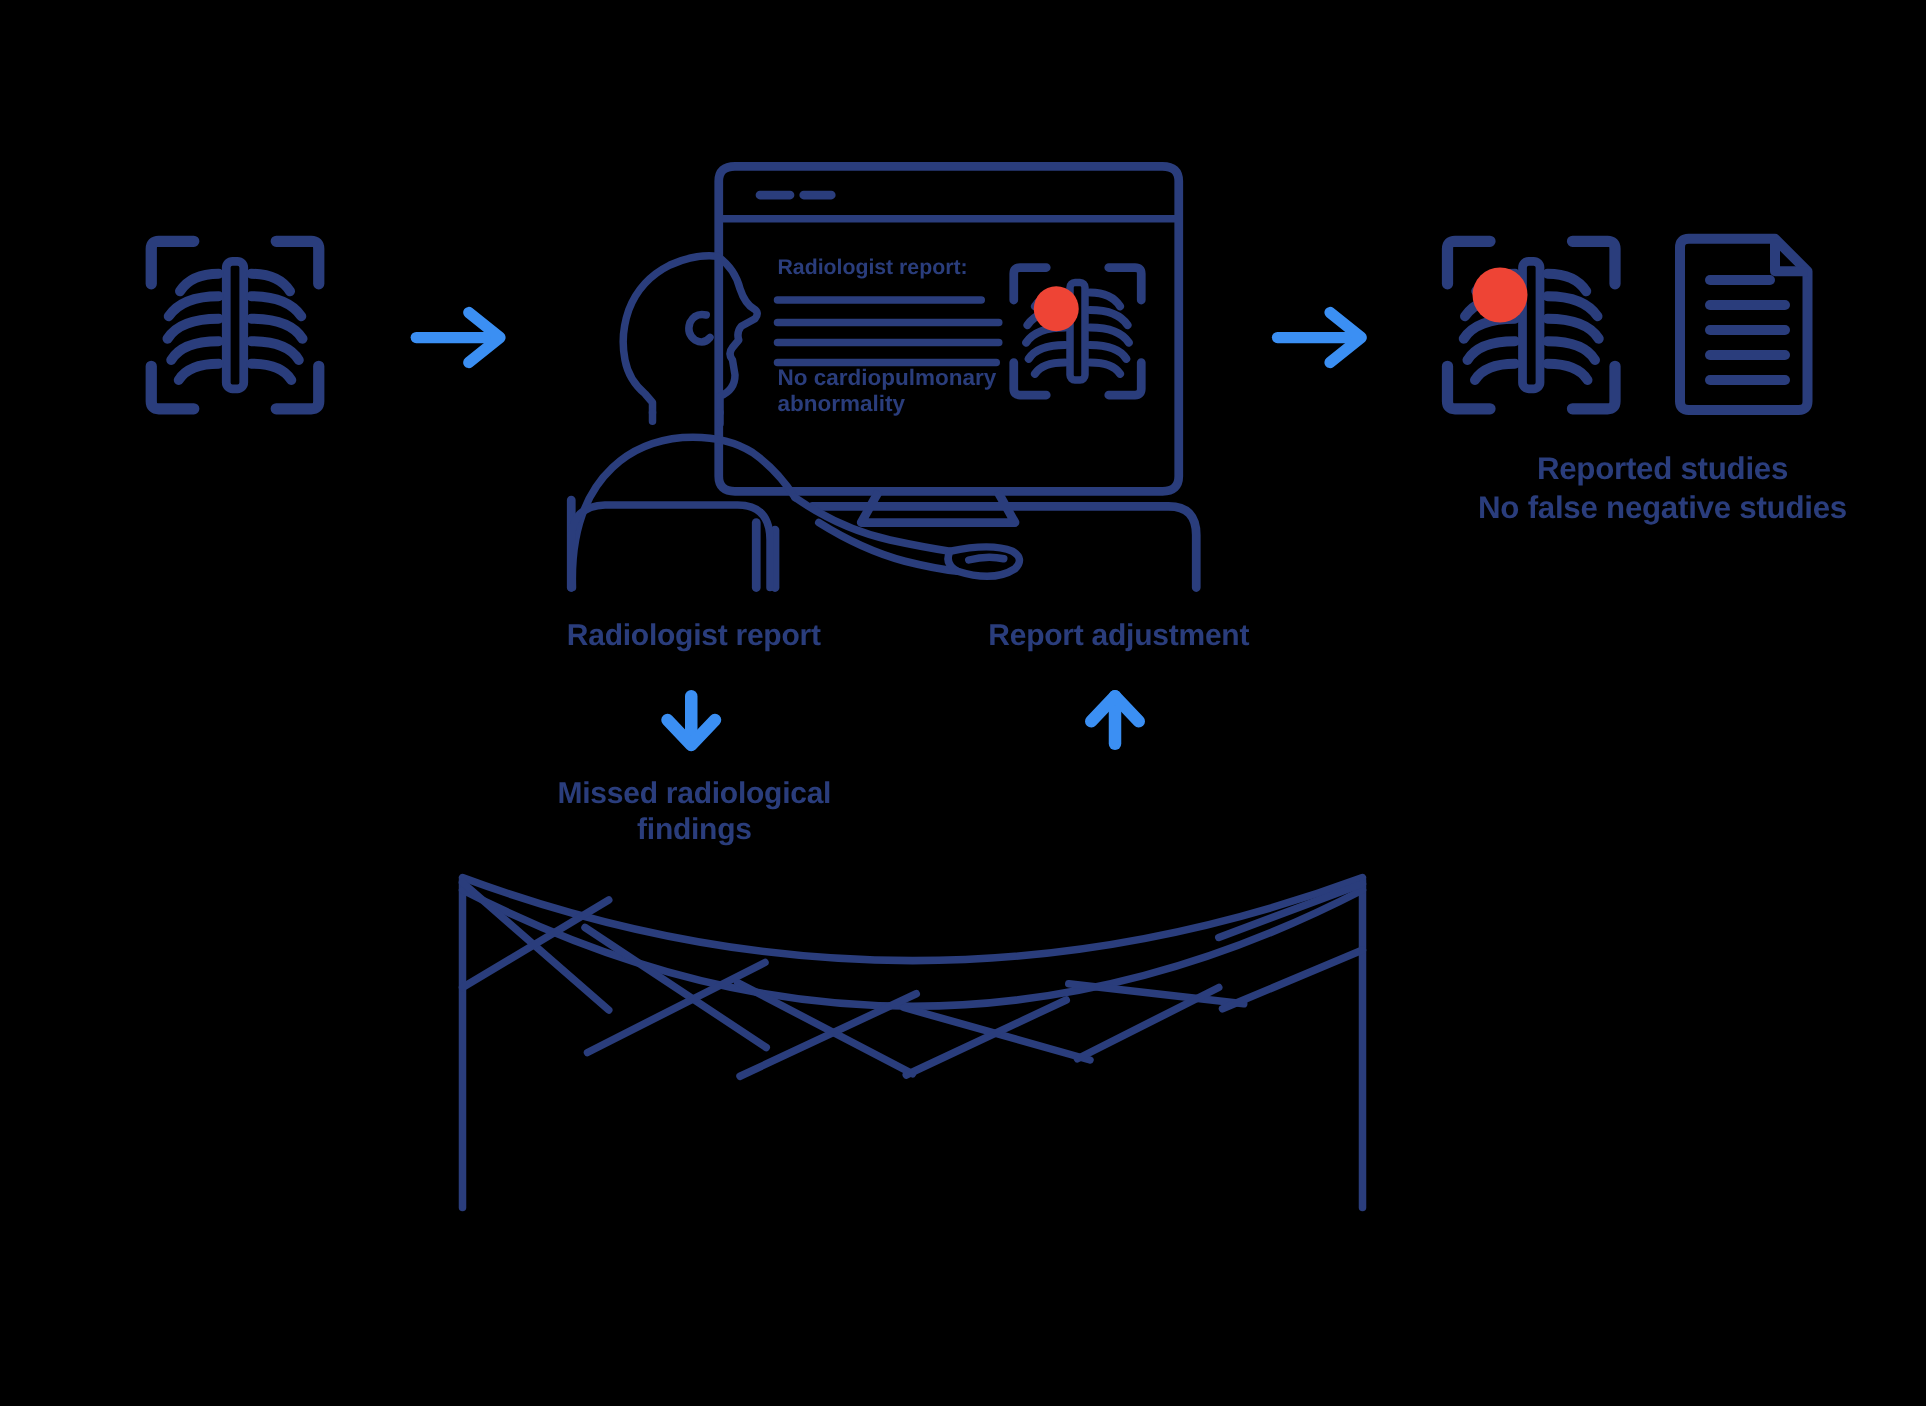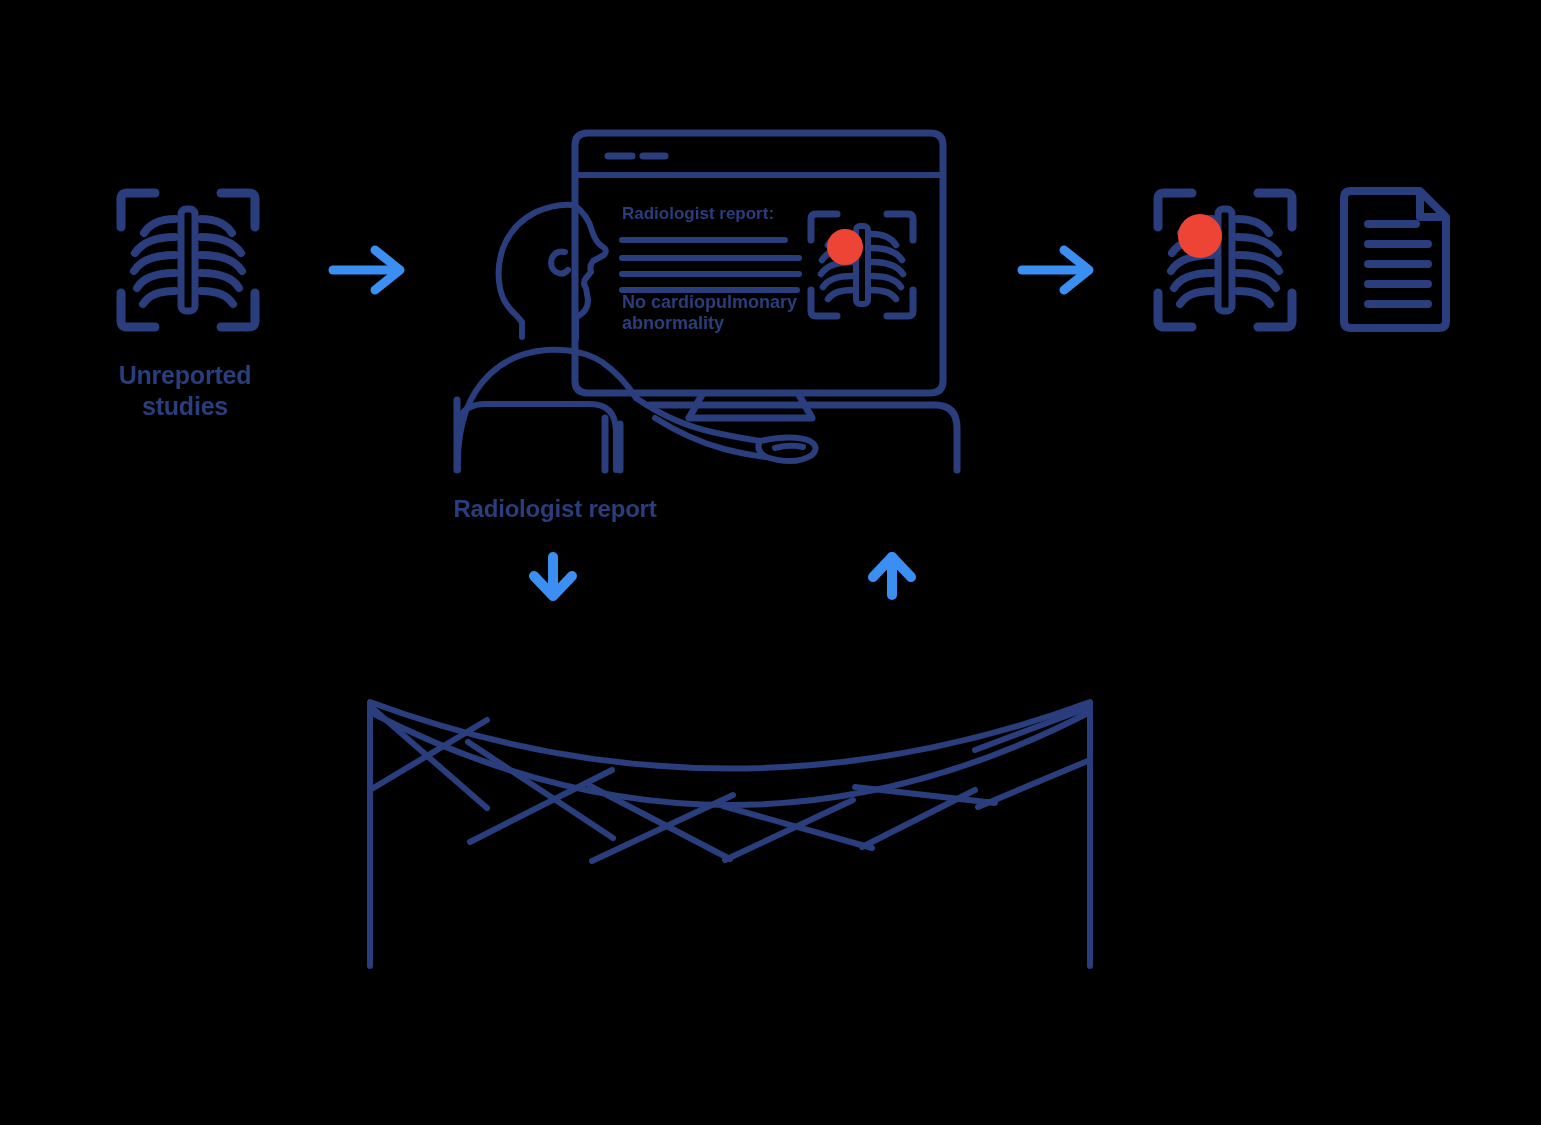--- a/index.html
+++ b/index.html
@@ -250,22 +250,25 @@
       <path d="M1090 760 L978 807"></path>
     </g>
 
   </svg>
 
   <div class="screen-text heading" id="screen-heading">Radiologist report:</div>
 
   <div class="screen-text finding" id="screen-finding">No cardiopulmonary
 abnormality</div>
 
-  <div class="caption big" id="cap-unreported">Unreported
-studies</div>
-
+
+  <div class="caption big" id="cap-reported">Reported studies
+No false negative studies</div>
 
   <div class="caption mid" id="cap-radiologist-rep">Radiologist report</div>
 
-
+  <div class="caption mid" id="cap-report-adjust">Report adjustment</div>
+
+  <div class="caption mid" id="cap-missed">Missed radiological
+findings</div>
 
 
 </div>
 
 </body></html>

